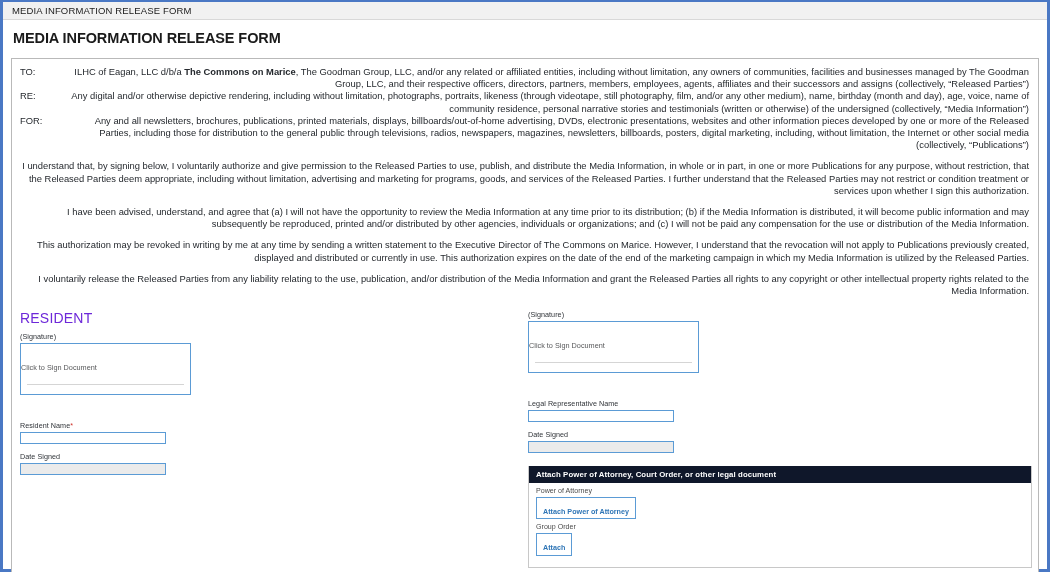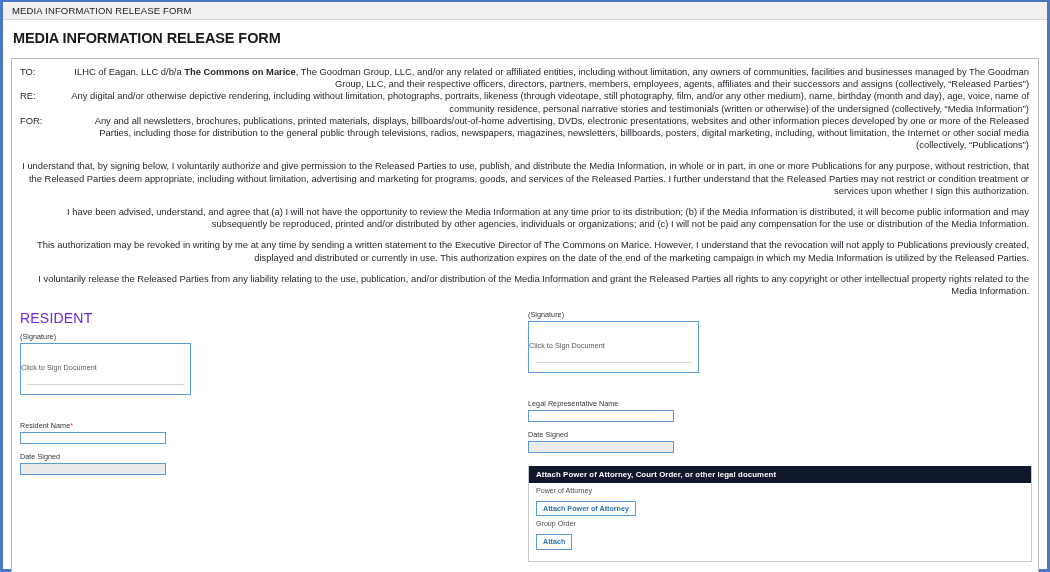--- a/index.html
+++ b/index.html
@@ -169,21 +169,21 @@
     color: #4c4c4c;
     margin-bottom: 2px;
   }
   .attach-btn {
     display: inline-block;
     border: 1px solid #5b9bd5;
     background: #ffffff;
     color: #2e75b6;
     font-size: 7.2px;
     font-weight: bold;
-    padding: 3px 6px 3px 6px;
+    padding: 10px 6px 3px 6px;
     cursor: pointer;
     line-height: 1;
   }
 
   
   #submit-row {
     padding: 3px 0 0 3px;
   }
 </style>
 </head>

